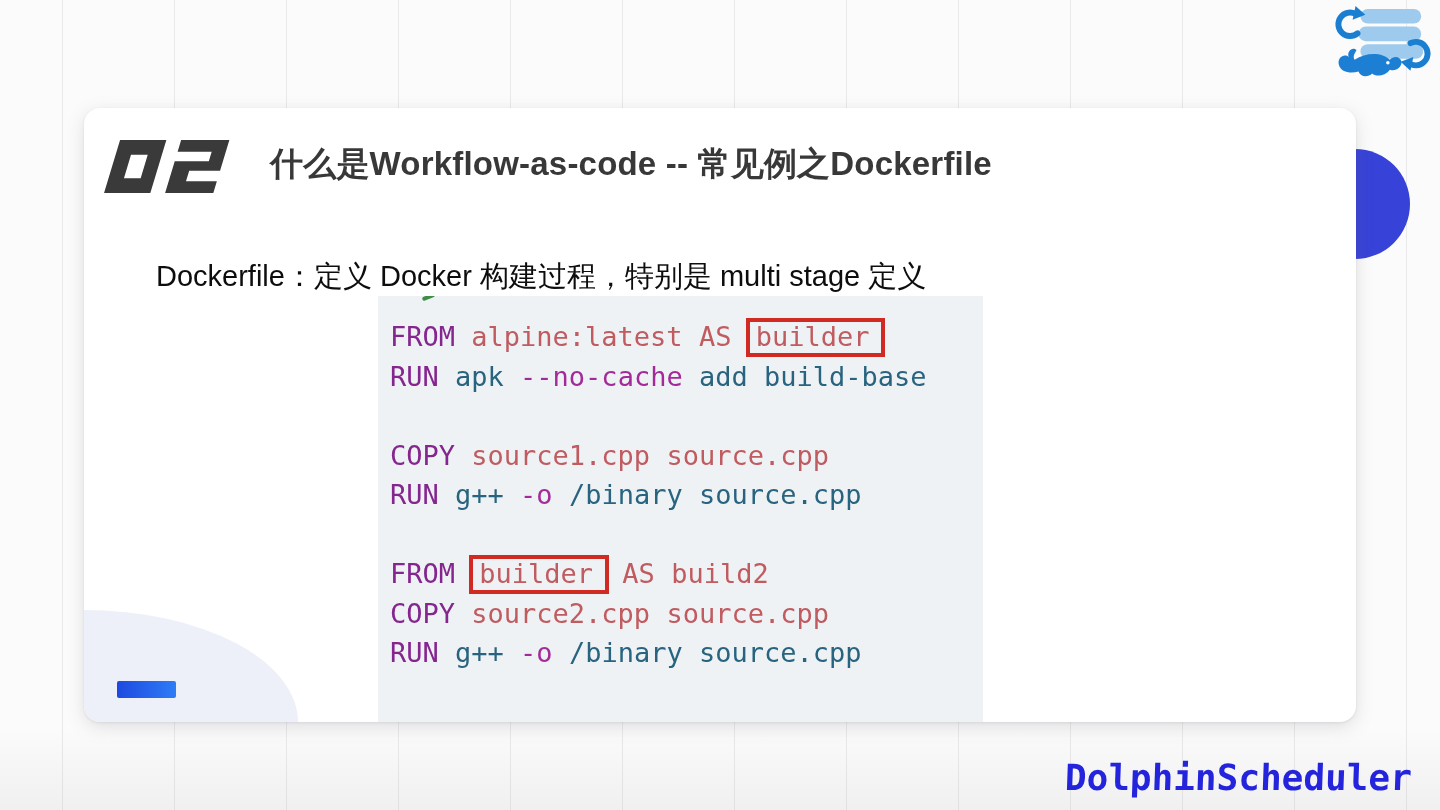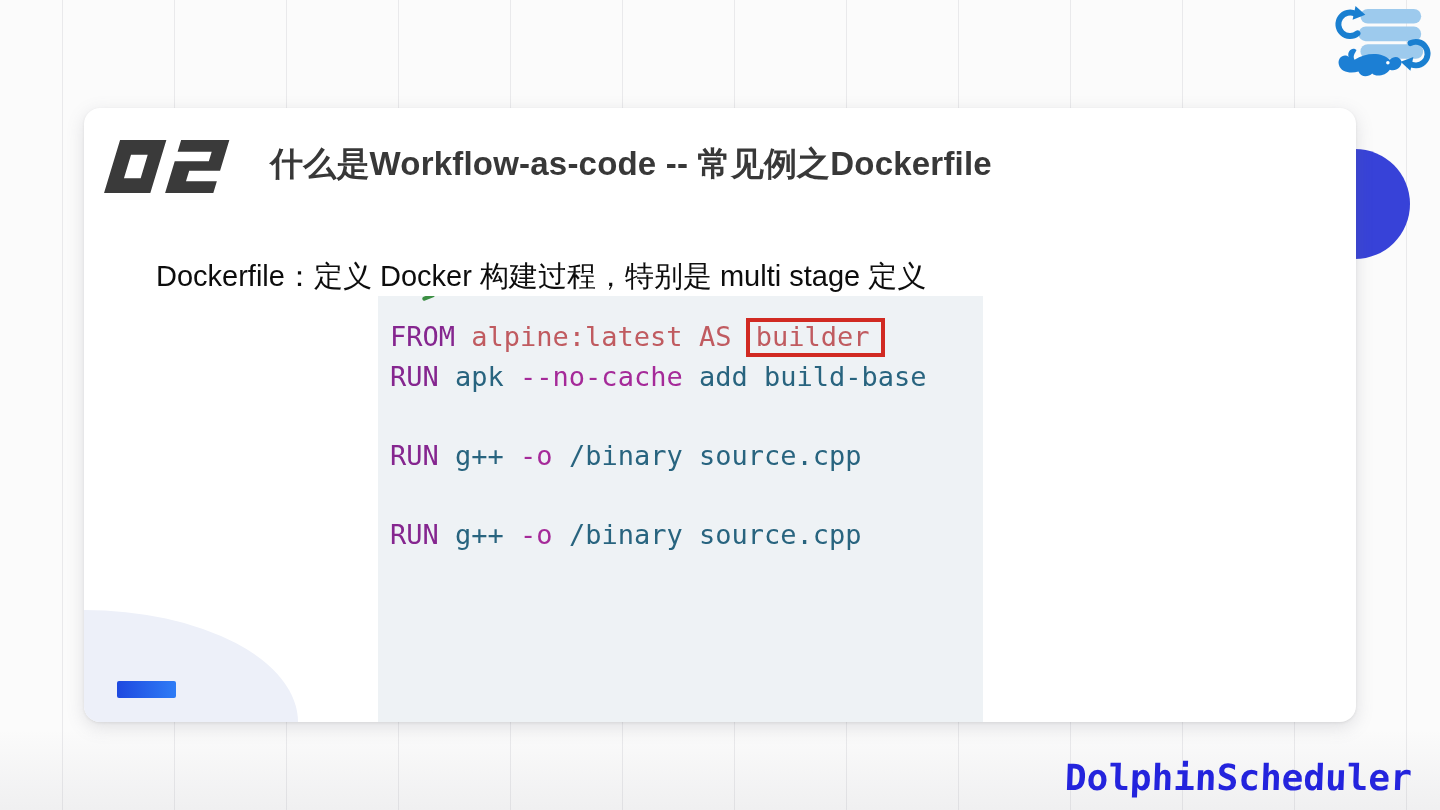--- a/index.html
+++ b/index.html
@@ -95,22 +95,25 @@
 
     <div class="slide-title">什么是Workflow-as-code -- 常见例之Dockerfile</div>
     <div class="slide-subtitle">Dockerfile：定义 Docker 构建过程，特别是 multi stage 定义</div>
 
     <div class="code-block">
       <div class="clipped-frag"></div>
       <div id="code-lines">
           <div class="code-line"><span class="tok-keyword">FROM</span> <span class="tok-name">alpine:latest</span> <span class="tok-name">AS</span> <span class="tok-name boxed">builder</span></div>
           <div class="code-line"><span class="tok-keyword">RUN</span> <span class="tok-plain">apk</span> <span class="tok-flag">--no-cache</span> <span class="tok-plain">add</span> <span class="tok-plain">build-base</span></div>
           <div class="code-line">&nbsp;</div>
+          <div class="code-line"><span class="tok-keyword">COPY</span> <span class="tok-name">source1.cpp</span> <span class="tok-name">source.cpp</span></div>
           <div class="code-line"><span class="tok-keyword">RUN</span> <span class="tok-plain">g++</span> <span class="tok-flag">-o</span> <span class="tok-plain">/binary</span> <span class="tok-plain">source.cpp</span></div>
           <div class="code-line">&nbsp;</div>
+          <div class="code-line"><span class="tok-keyword">FROM</span> <span class="tok-name boxed">builder</span> <span class="tok-name">AS</span> <span class="tok-name">build2</span></div>
+          <div class="code-line"><span class="tok-keyword">COPY</span> <span class="tok-name">source2.cpp</span> <span class="tok-name">source.cpp</span></div>
           <div class="code-line"><span class="tok-keyword">RUN</span> <span class="tok-plain">g++</span> <span class="tok-flag">-o</span> <span class="tok-plain">/binary</span> <span class="tok-plain">source.cpp</span></div>
         </div>
     </div>
   </div>
 
   <div class="logo">
     <svg viewBox="0 0 100 80">
       <g>
         <rect x="28" y="5" width="62" height="15" rx="7.5" fill="#9dcaed"></rect>
         <rect x="26" y="23" width="64" height="15" rx="7.5" fill="#9dcaed"></rect>

